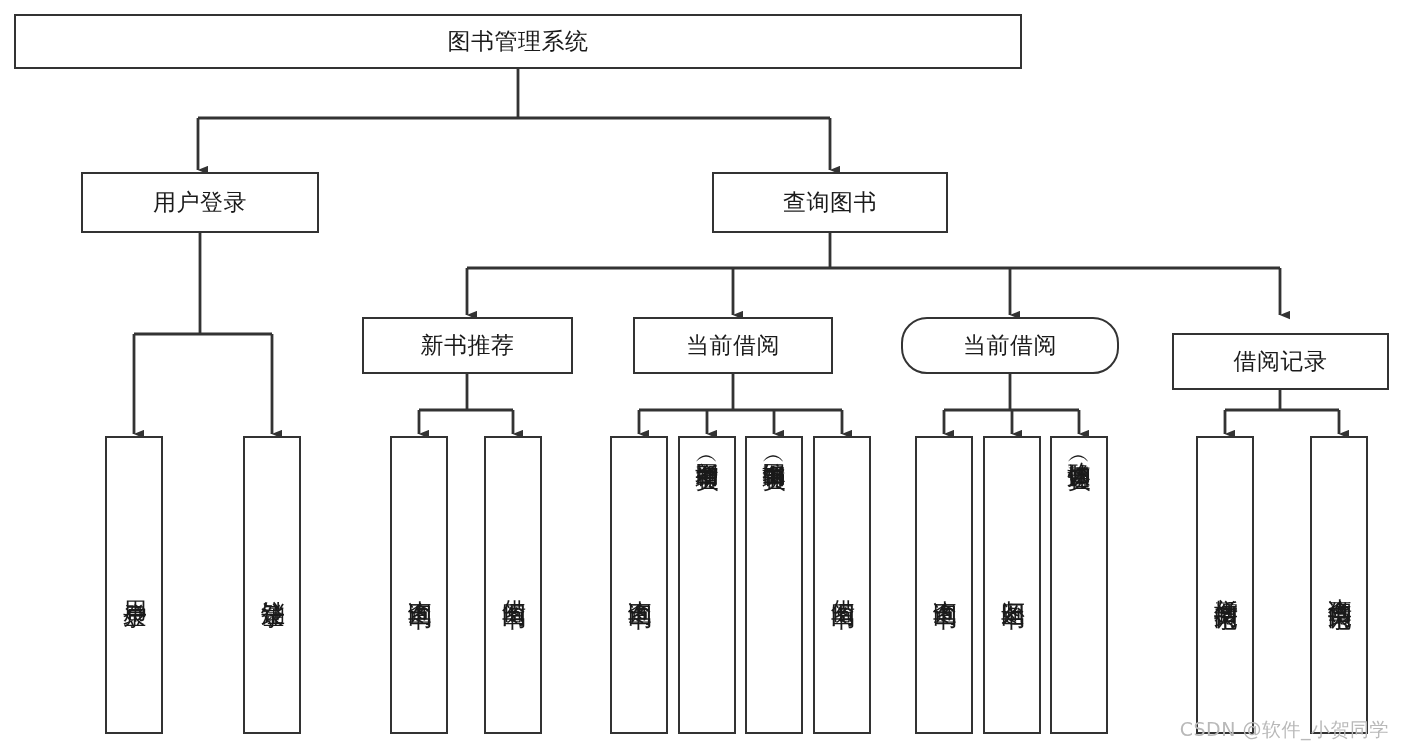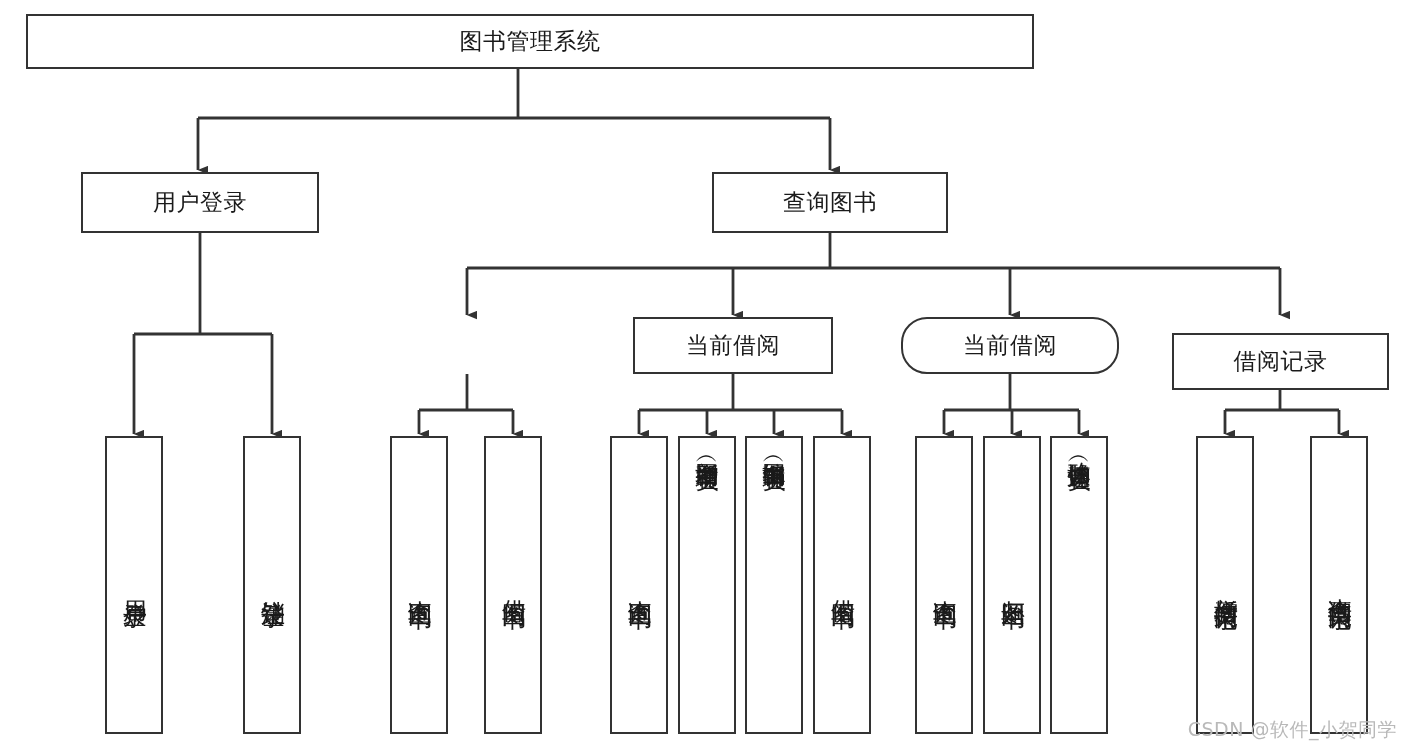--- a/index.html
+++ b/index.html
@@ -61,21 +61,21 @@
   .node.vert.tall .label {
     font-size: 23px;
     letter-spacing: 1px;
   }
   .node.vert.center {
     align-items: center;
     padding-top: 0;
   }
   .watermark {
     position: absolute;
-    right: 8px;
+    right: 16px;
     bottom: 4px;
     font-size: 19px;
     color: #b9b9b9;
     white-space: nowrap;
     letter-spacing: 0.5px;
   }
 </style>
 </head>
 <body>
 
@@ -126,31 +126,34 @@
       <path d="M 1012,410 L 1012,434" marker-end="url(#arrowhead)"></path>
       <path d="M 1079,410 L 1079,434" marker-end="url(#arrowhead)"></path>
 
       <path d="M 1280,374 L 1280,410"></path>
       <path d="M 1225,410 L 1339,410"></path>
       <path d="M 1225,410 L 1225,434" marker-end="url(#arrowhead)"></path>
       <path d="M 1339,410 L 1339,434" marker-end="url(#arrowhead)"></path>
     </g>
   </svg>
 
-  <div class="node horiz" style="left: 14px; top: 14px; width: 1008px; height: 55px; margin-left: 12px;">
+  <div class="node horiz" style="left: 14px; top: 14px; width: 1008px; height: 55px;">
     <span class="label">图书管理系统</span>
   </div>
 
   <div class="node horiz" style="left: 81px; top: 172px; width: 238px; height: 61px;">
     <span class="label">用户登录</span>
   </div>
   <div class="node horiz" style="left: 712px; top: 172px; width: 236px; height: 61px;">
     <span class="label">查询图书</span>
   </div>
 
+  <div class="node horiz" style="left: 362px; top: 317px; width: 211px; height: 57px;">
+    <span class="label">新书推荐</span>
+  </div>
   <div class="node horiz" style="left: 633px; top: 317px; width: 200px; height: 57px;">
     <span class="label">当前借阅</span>
   </div>
   <div class="node horiz" style="left: 901px; top: 317px; width: 218px; height: 57px; border-radius: 26px;">
     <span class="label">当前借阅</span>
   </div>
   <div class="node horiz" style="left: 1172px; top: 333px; width: 217px; height: 57px;">
     <span class="label">借阅记录</span>
   </div>
 

